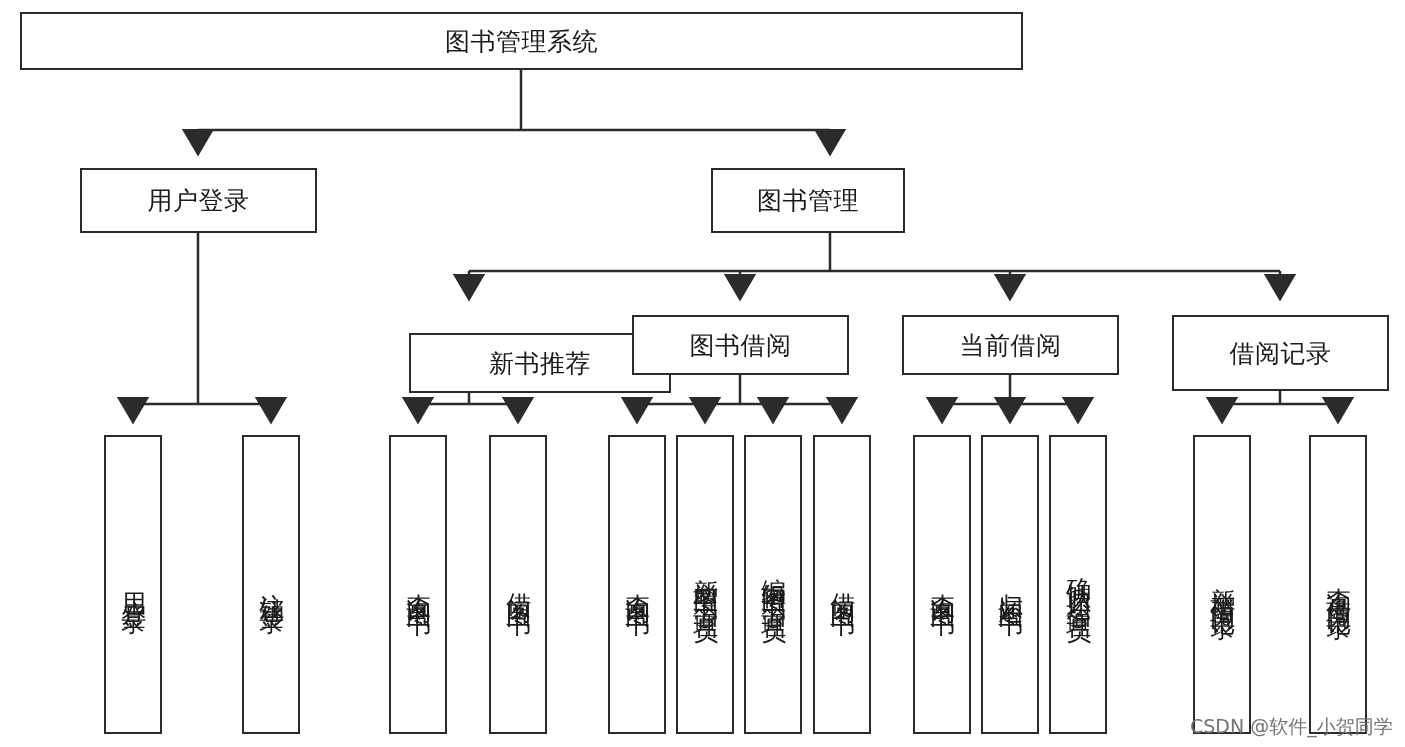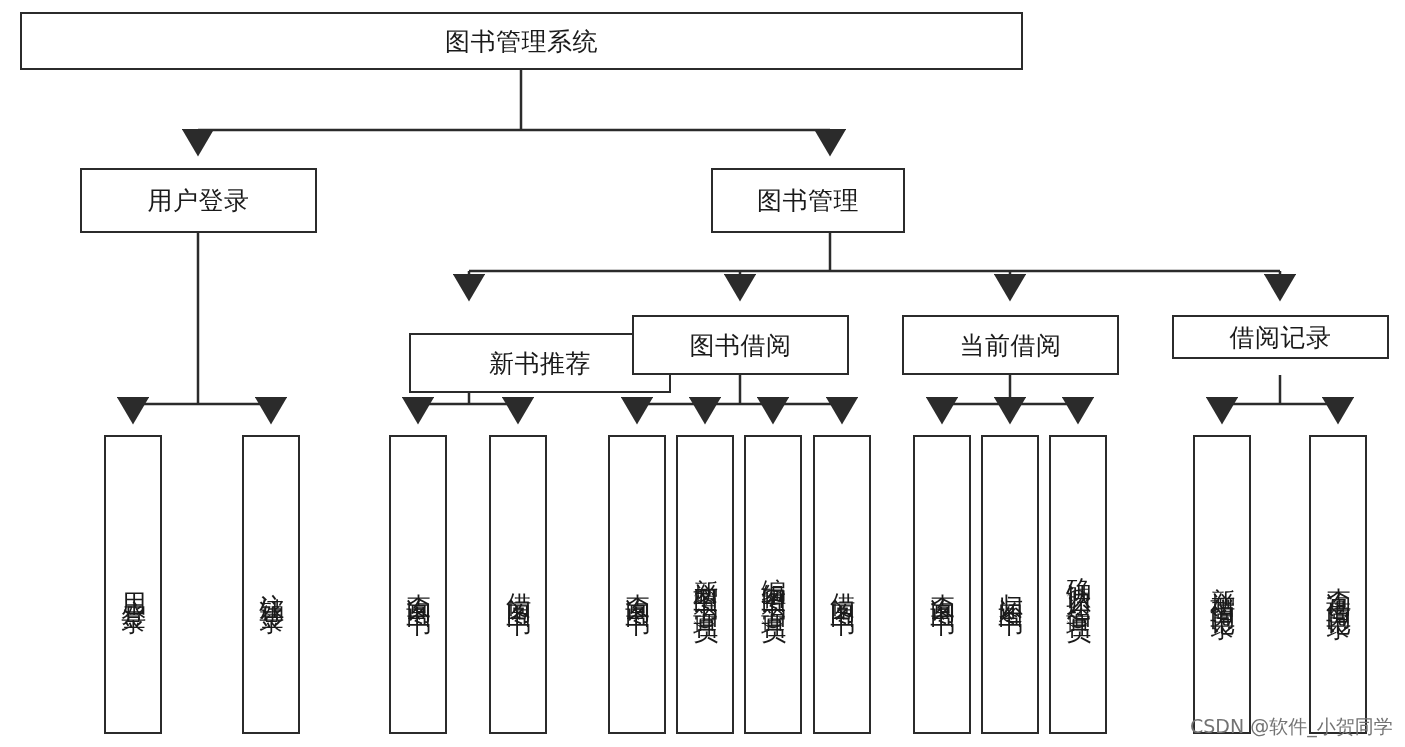--- a/index.html
+++ b/index.html
@@ -136,21 +136,21 @@
 
   <div class="node l3" style="left:361px; top:333px; width:262px; height:60px;margin-left:48px;">
     <span class="lbl-h">新书推荐</span>
   </div>
   <div class="node l3" style="left:902px; top:315px; width:217px; height:60px;">
     <span class="lbl-h">当前借阅</span>
   </div>
   <div class="node l3" style="left:632px; top:315px; width:217px; height:60px;">
     <span class="lbl-h">图书借阅</span>
   </div>
-  <div class="node l3" style="left:1172px; top:315px; width:217px; height:44px;">
+  <div class="node l3" style="left:1172px; top:315px; width:217px; height:76px;">
     <span class="lbl-h">借阅记录</span>
   </div>
 
   <div class="node leaf" style="left:104px; top:435px; width:58px; height:299px;">
     <span class="lbl-v">用户登录</span>
   </div>
   <div class="node leaf" style="left:242px; top:435px; width:58px; height:299px;">
     <span class="lbl-v">注销登录</span>
   </div>
 

